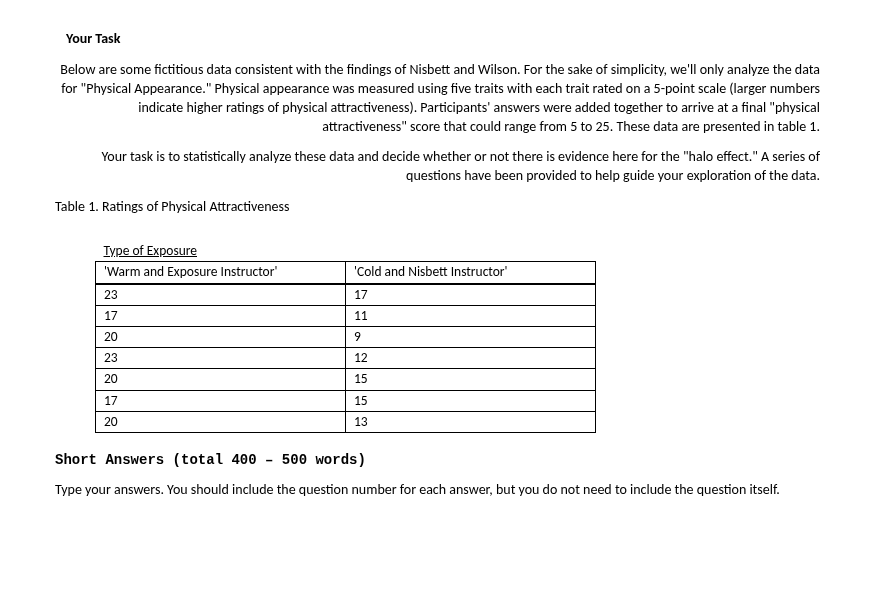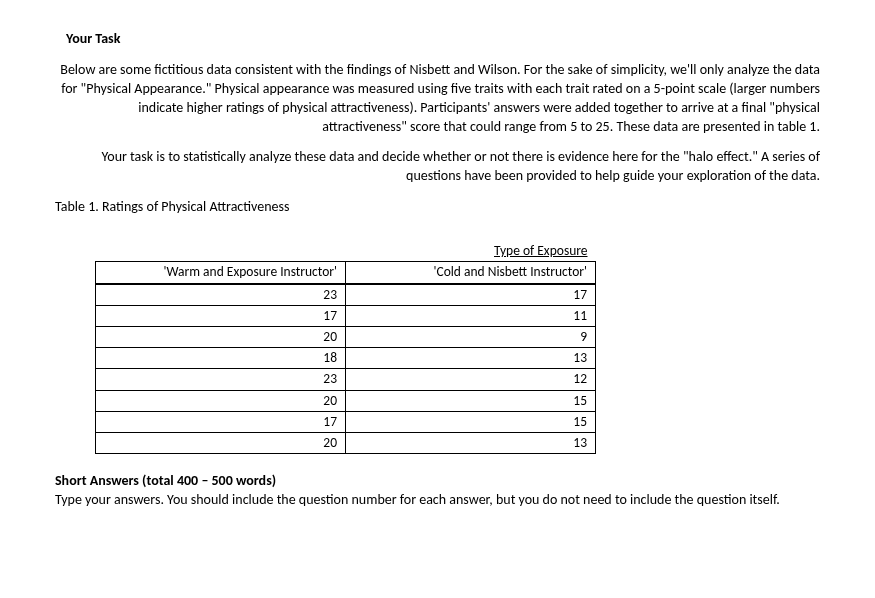--- a/index.html
+++ b/index.html
@@ -30,38 +30,39 @@
       margin-bottom: 24px;
     }
     .data-table {
       border-collapse: collapse;
       margin-left: 40px;
       margin-bottom: 18px;
     }
     .data-table th, .data-table td {
       border: 1px solid #000;
       padding: 1px 8px;
-      text-align: right;
+      text-align: left;
       font-size: 13.5px;
     }
     .exposure-header {
       border: none !important;
       border-bottom: 1px solid #000 !important;
       font-weight: normal;
       text-decoration: underline;
       text-align: center;
     }
     .col-header {
       font-weight: normal;
       min-width: 250px;
       border-bottom: 2px solid #000 !important;
     }
     .short-heading {
       font-weight: bold;
-      margin-bottom: 0;
+      margin-bottom: 11px;
+      font-family: Liberation Mono, monospace;
     }
   </style>
 </head>
 <body>
 
 <div class="heading">Your Task</div>
 
 <div class="paragraph">Below are some fictitious data consistent with the findings of Nisbett and Wilson. For the sake of simplicity, we'll only analyze the data for "Physical Appearance." Physical appearance was measured using five traits with each trait rated on a 5-point scale (larger numbers indicate higher ratings of physical attractiveness).  Participants' answers were added together to arrive at a final "physical attractiveness" score that could range from 5 to 25.  These data are presented in table 1.</div>
 
 <div class="paragraph">Your task is to statistically analyze these data and decide whether or not there is evidence here for the "halo effect." A series of questions have been provided to help guide your exploration of the data.</div>
@@ -85,24 +86,20 @@
       </tr>
     <tr>
         <td>17</td>
         <td>11</td>
       </tr>
     <tr>
         <td>20</td>
         <td>9</td>
       </tr>
     <tr>
-        <td>18</td>
-        <td>13</td>
-      </tr>
-    <tr>
         <td>23</td>
         <td>12</td>
       </tr>
     <tr>
         <td>20</td>
         <td>15</td>
       </tr>
     <tr>
         <td>17</td>
         <td>15</td>

